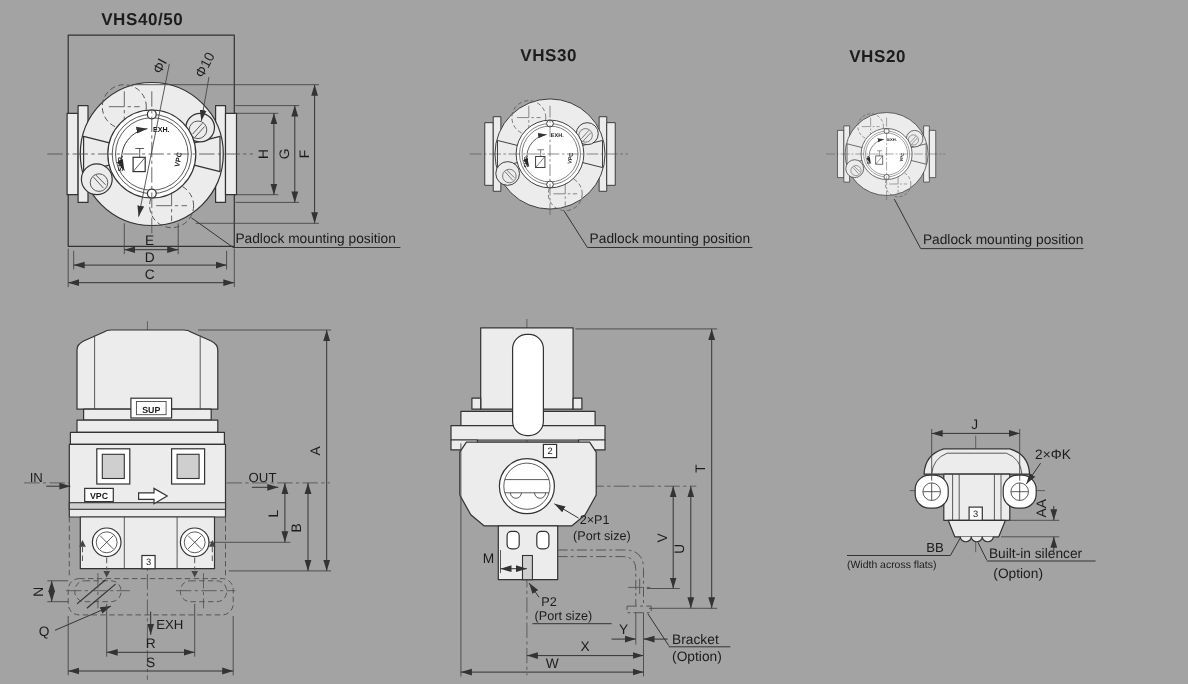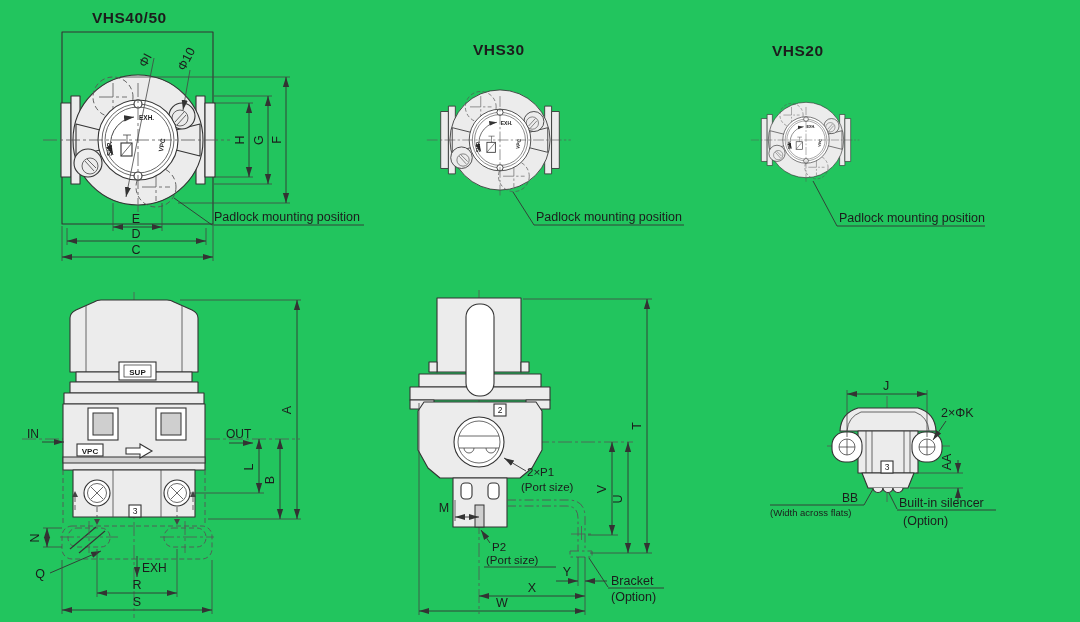--- a/index.html
+++ b/index.html
@@ -1,16 +1,16 @@
 <!DOCTYPE html>
 <html><head>
 <meta charset="utf-8">
 <style>
   html,body{margin:0;padding:0;background:#fff;}
-  .canvas{position:relative;width:1080px;height:622px;background:#22c55e;overflow:hidden;
+  .canvas{position:relative;width:1080px;height:622px;background:#a3a3a3;overflow:hidden;
           font-family:"Liberation Sans", sans-serif;}
   svg text{font-family:"Liberation Sans", sans-serif;fill:#1c1c1c;}
   .ttl{font-size:15.5px;font-weight:bold;letter-spacing:.5px;}
   .note{font-size:12.5px;}
   .note2{font-size:11.5px;}
   .small{font-size:9.5px;}
   .dim{font-size:12.5px;}
   .io{font-size:12px;}
   .tiny{font-size:6.5px;font-weight:bold;}
   .tag{font-size:8px;font-weight:bold;}

